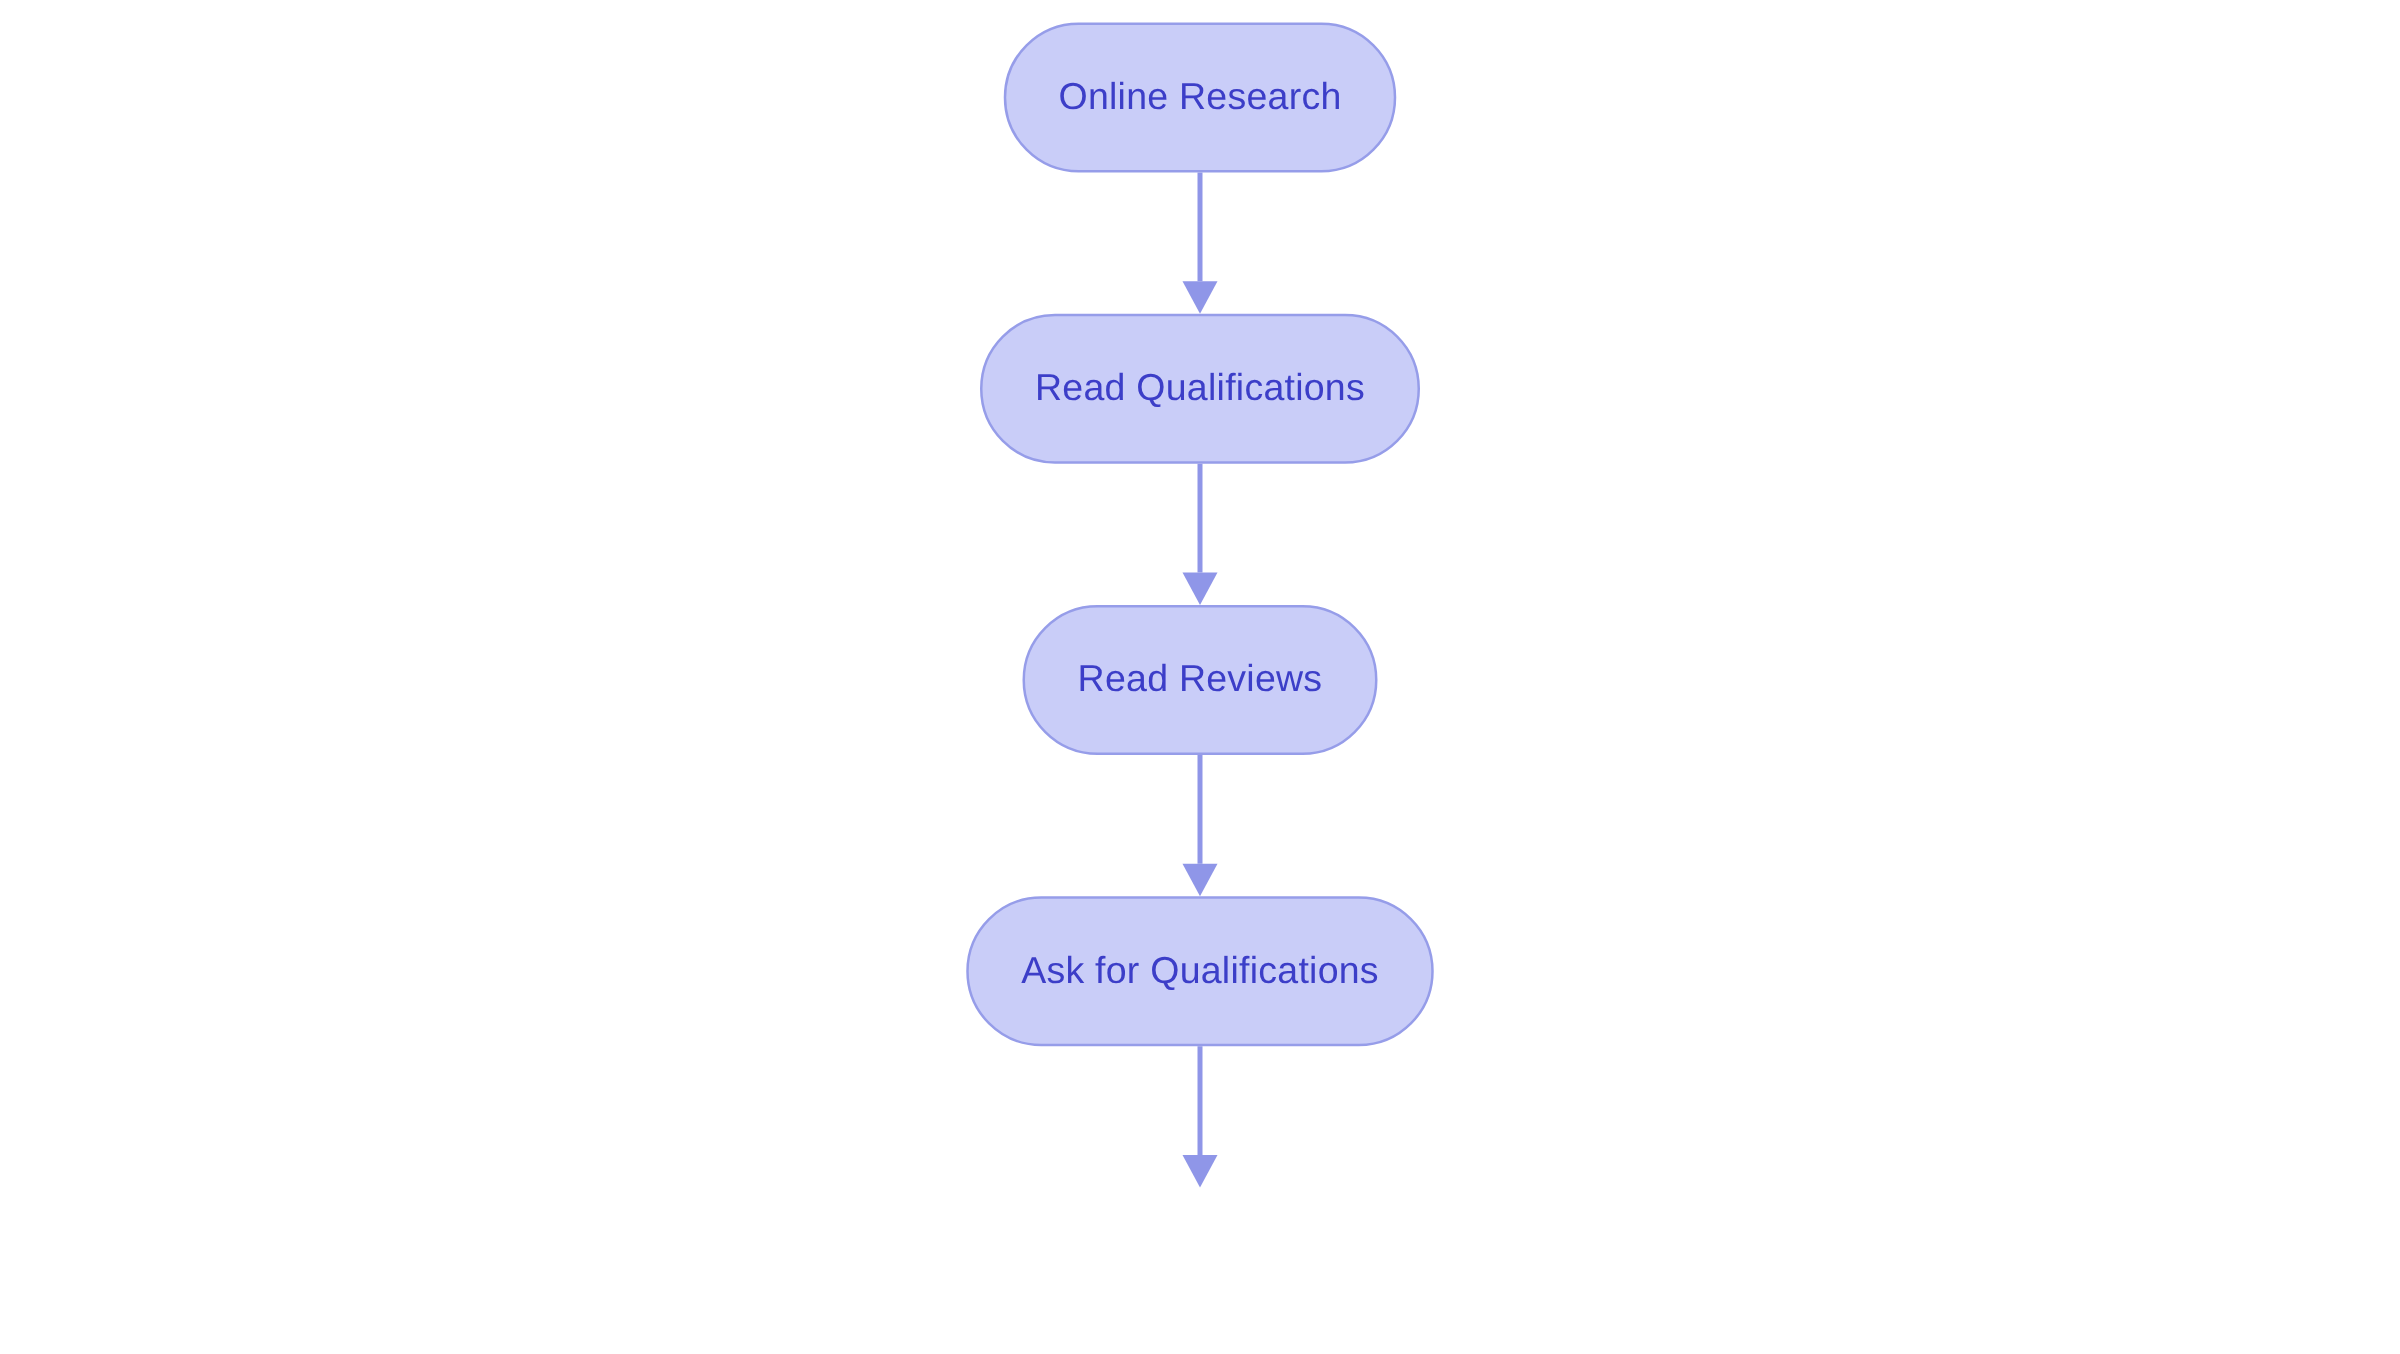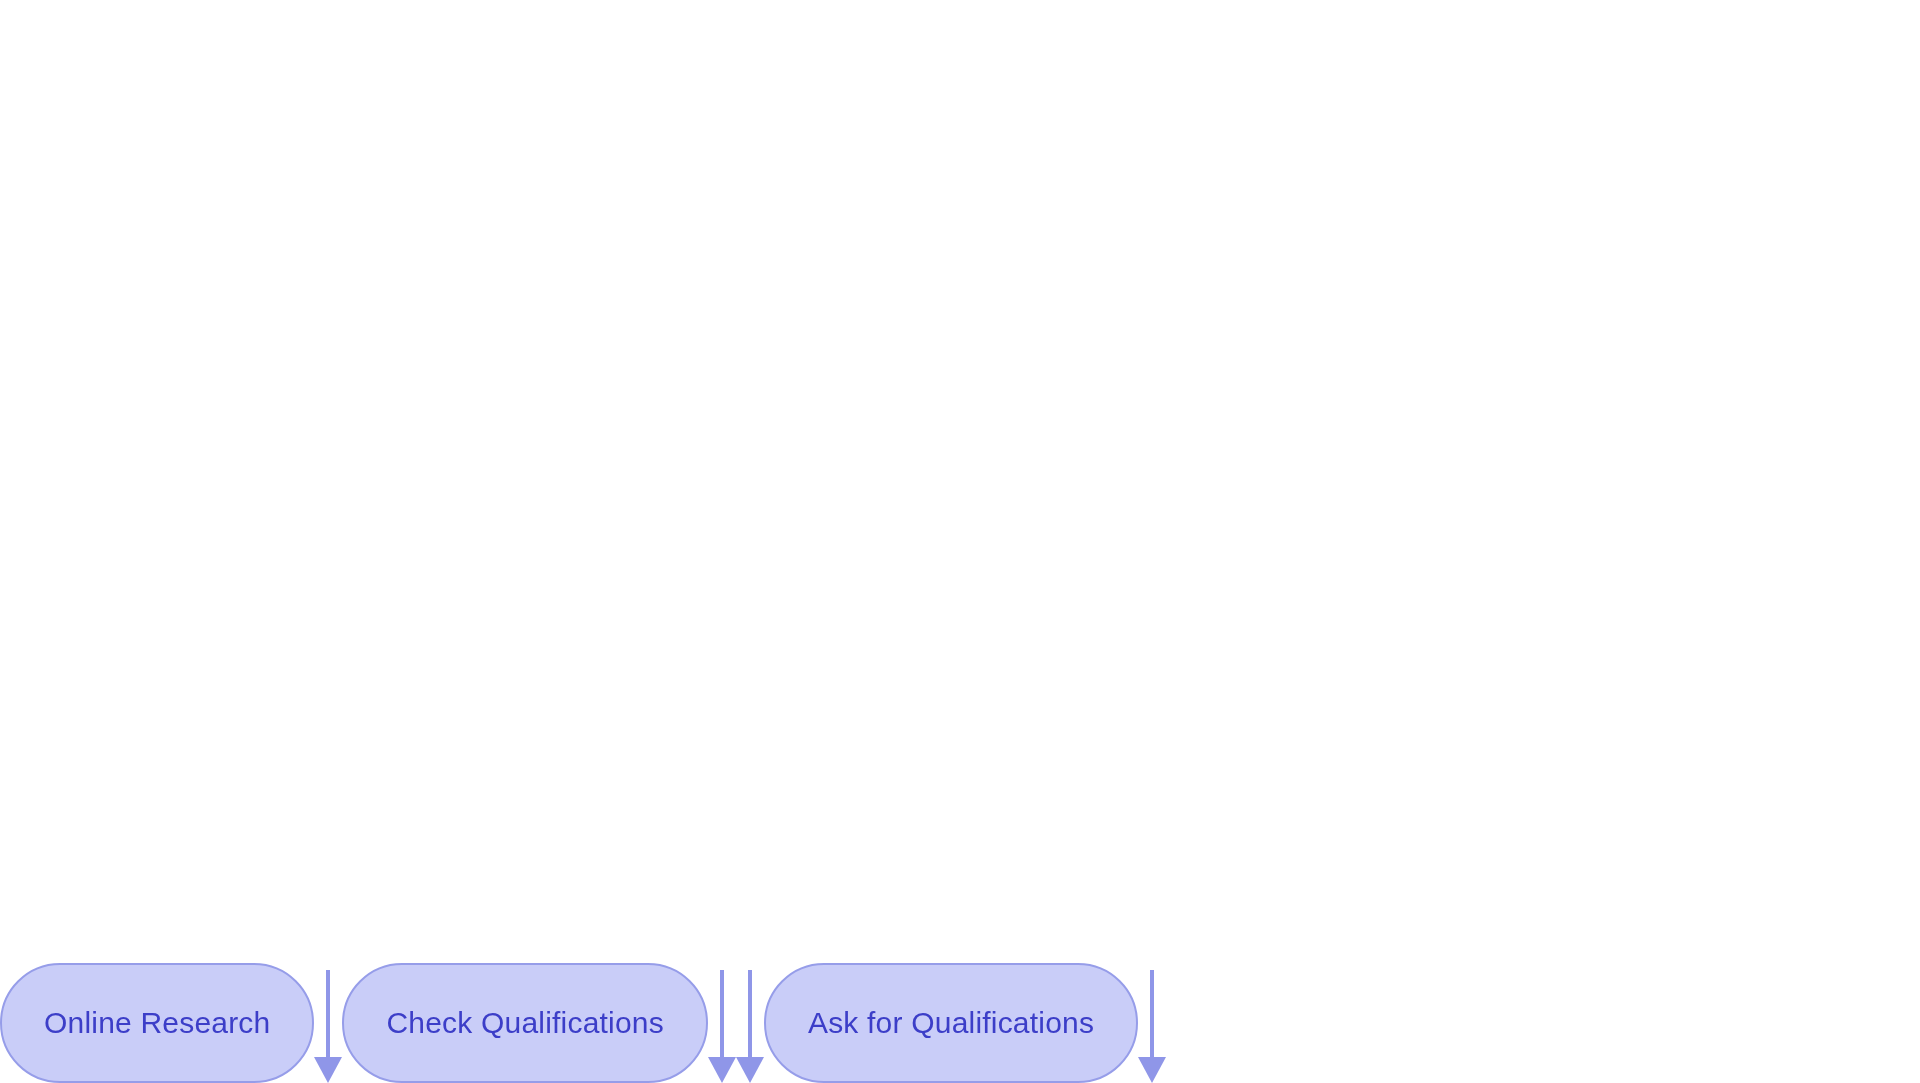--- a/index.html
+++ b/index.html
@@ -10,22 +10,22 @@
     background: #ffffff;
     overflow: hidden;
     font-family: "Liberation Sans", "DejaVu Sans", sans-serif;
   }
 
   .canvas {
     position: relative;
     width: 1920px;
     height: 1083px;
     display: flex;
-    flex-direction: row;
-    align-items: flex-end;
+    flex-direction: column;
+    align-items: center;
     padding-top: 18px;
   }
 
   .node {
     height: 120px;
     padding: 0 42px;
     border-radius: 60px;
     background: var(--node-fill, #c9cdf8);
     border: 2px solid var(--node-border, #969de9);
     display: flex;
@@ -71,28 +71,31 @@
   <div class="node">
     <span class="node-label">Online Research</span>
   </div>
 
   <div class="connector">
     <div class="connector-line"></div>
     <div class="connector-head"></div>
   </div>
 
   <div class="node">
-    <span class="node-label">Check Qualifications</span>
+    <span class="node-label">Read Qualifications</span>
   </div>
 
   <div class="connector">
     <div class="connector-line"></div>
     <div class="connector-head"></div>
   </div>
 
+  <div class="node">
+    <span class="node-label">Read Reviews</span>
+  </div>
 
   <div class="connector">
     <div class="connector-line"></div>
     <div class="connector-head"></div>
   </div>
 
   <div class="node">
     <span class="node-label">Ask for Qualifications</span>
   </div>
 

